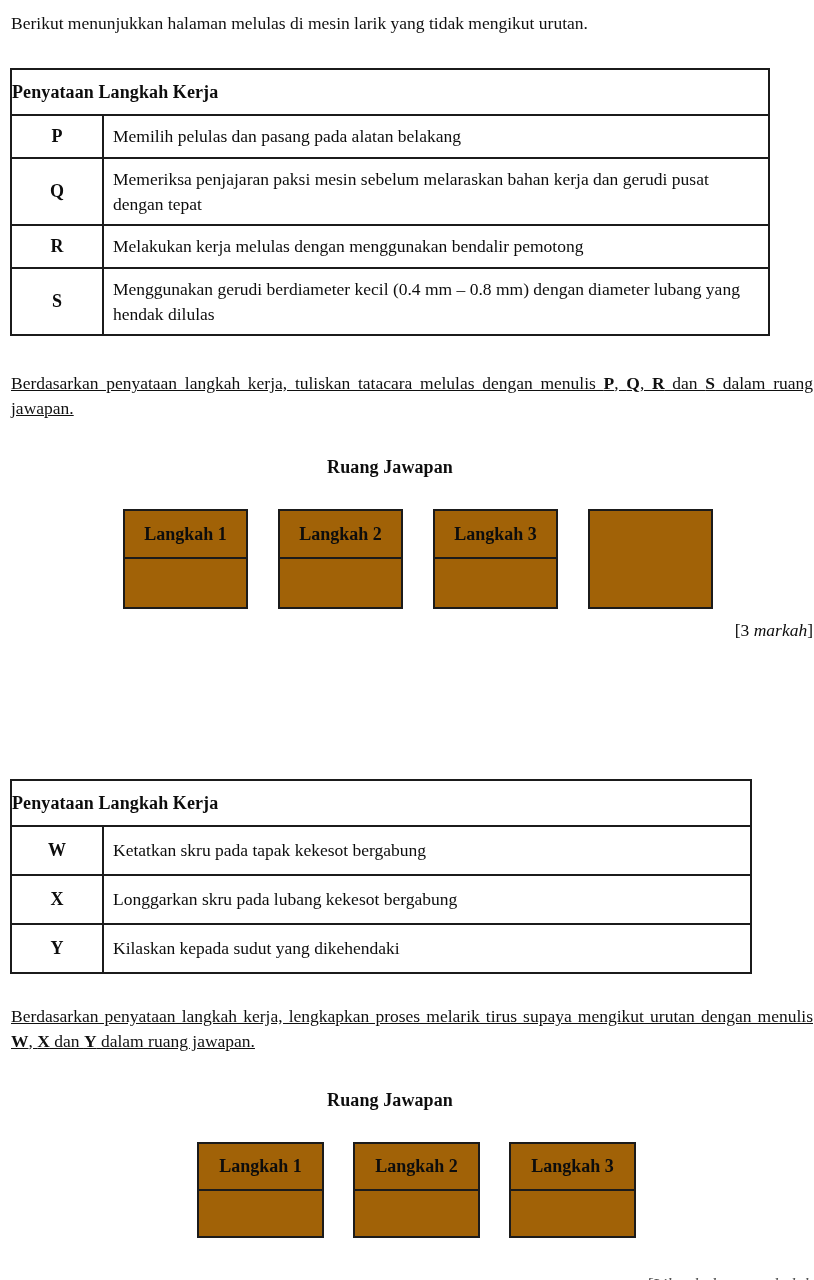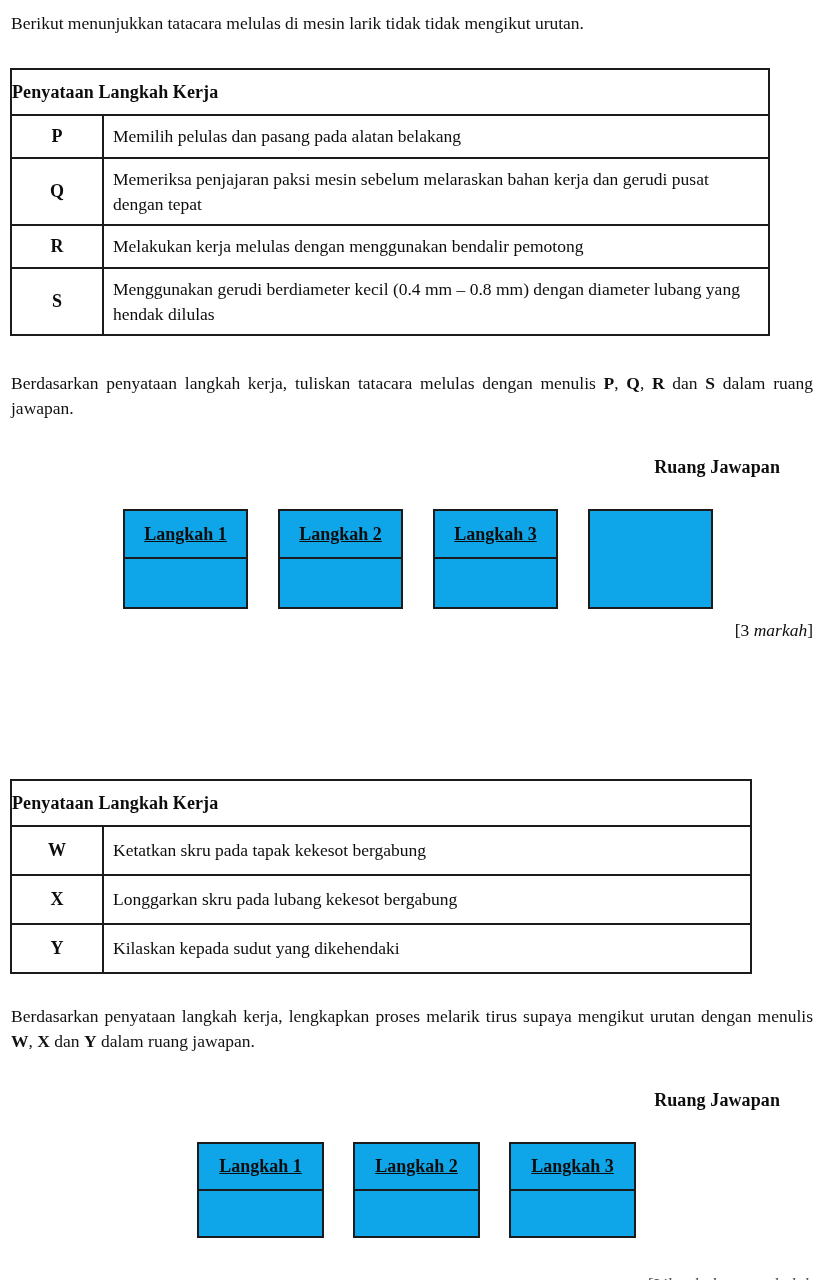--- a/index.html
+++ b/index.html
@@ -29,20 +29,21 @@
   
   .para {
     position: absolute;
     font-size: 17.5px;
     line-height: 25px;
     color: #111;
   }
   .para.justify {
     text-align: justify;
     text-justify: inter-word;
+    text-decoration: underline;
   }
   .para b { font-weight: bold; }
 
   #intro-para {
     left: 11px;
     top: 11px;
     width: 790px;
   }
 
   #instruction-para-1 {
@@ -107,40 +108,39 @@
     width: 742px;
   }
   #table-2 col.c-letter { width: 92px; }
   #table-2 .r-one  { height: 49px; }
 
   
   .answer-heading {
     position: absolute;
     font-size: 18px;
     font-weight: bold;
-    text-align: right;
+    text-align: center;
     letter-spacing: 0.1px;
   }
   #answer-heading-1 { left: 0px; top: 457px; width: 780px; }
   #answer-heading-2 { left: 0px; top: 1090px; width: 780px; }
 
   
   .steps-row {
     position: absolute;
     display: flex;
   }
   #steps-row-1 { left: 123px; top: 509px; gap: 30px; }
   #steps-row-2 { left: 197px; top: 1142px; gap: 29px; }
 
   .step-box {
     width: 121px;
     border: 2px solid #1b1b1b;
-    background: #0ea5e9;
+    background: #a16207;
     box-sizing: content-box;
-    text-decoration: underline;
   }
   .step-box .step-label {
     height: 46px;
     line-height: 46px;
     text-align: center;
     font-weight: bold;
     font-size: 18px;
     border-bottom: 2px solid #1b1b1b;
     white-space: nowrap;
   }
@@ -175,21 +175,21 @@
     height: 6px;
     line-height: 20px;
   }
 </style>
 </head>
 <body>
 
 <div class="page">
 
   <div class="para" id="intro-para">
-    <span>Berikut menunjukkan tatacara melulas di mesin larik tidak tidak mengikut urutan.</span>
+    <span>Berikut menunjukkan halaman melulas di mesin larik yang tidak mengikut urutan.</span>
   </div>
 
   <table class="stmt-table" id="table-1">
     <colgroup>
         <col class="c-letter">
         <col>
       </colgroup>
     <tbody>
       <tr>
         <td class="thead-cell" colspan="2">Penyataan Langkah Kerja</td>

